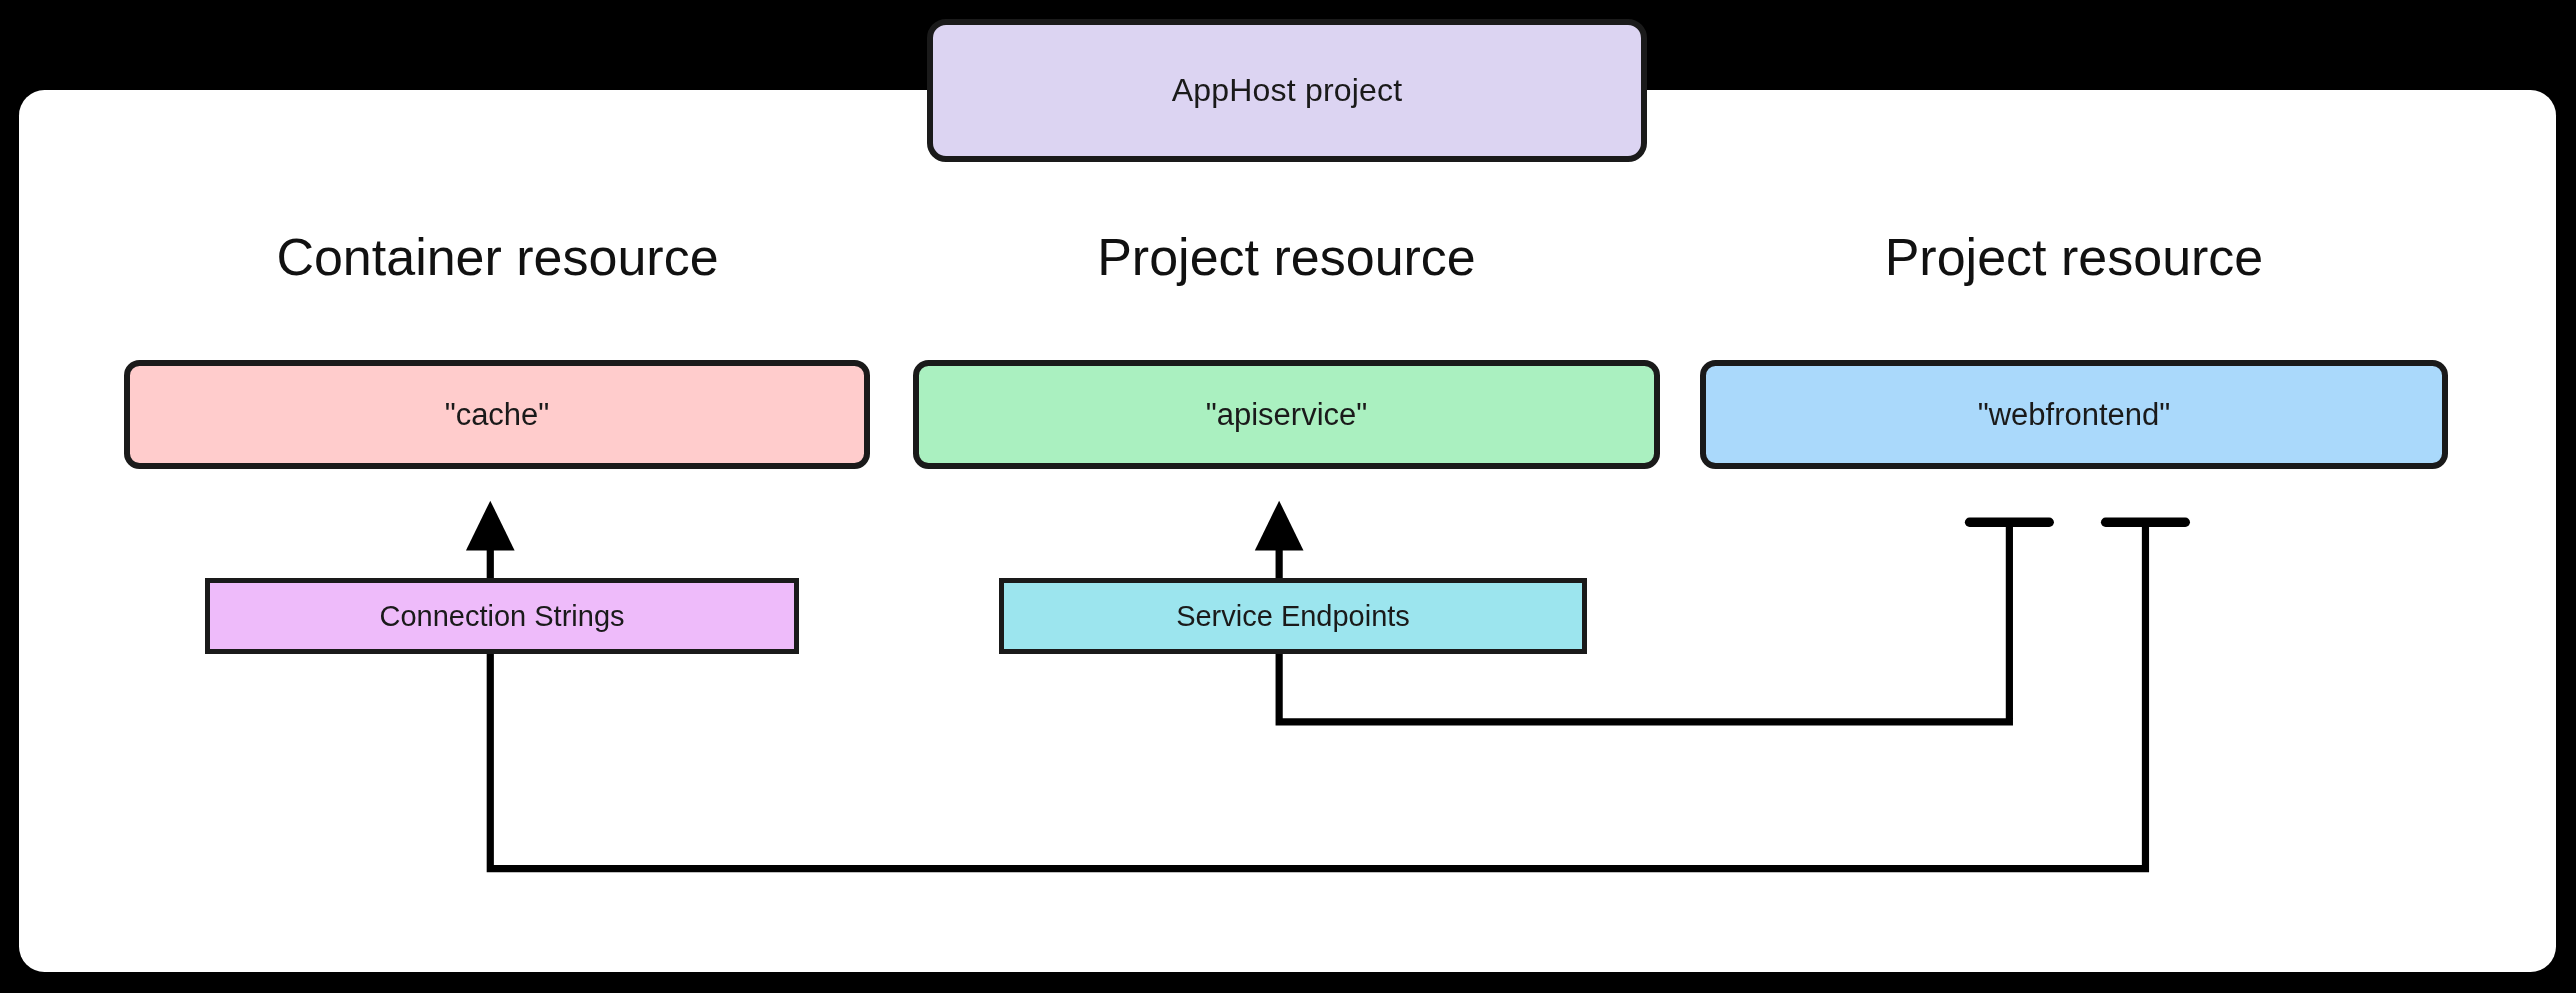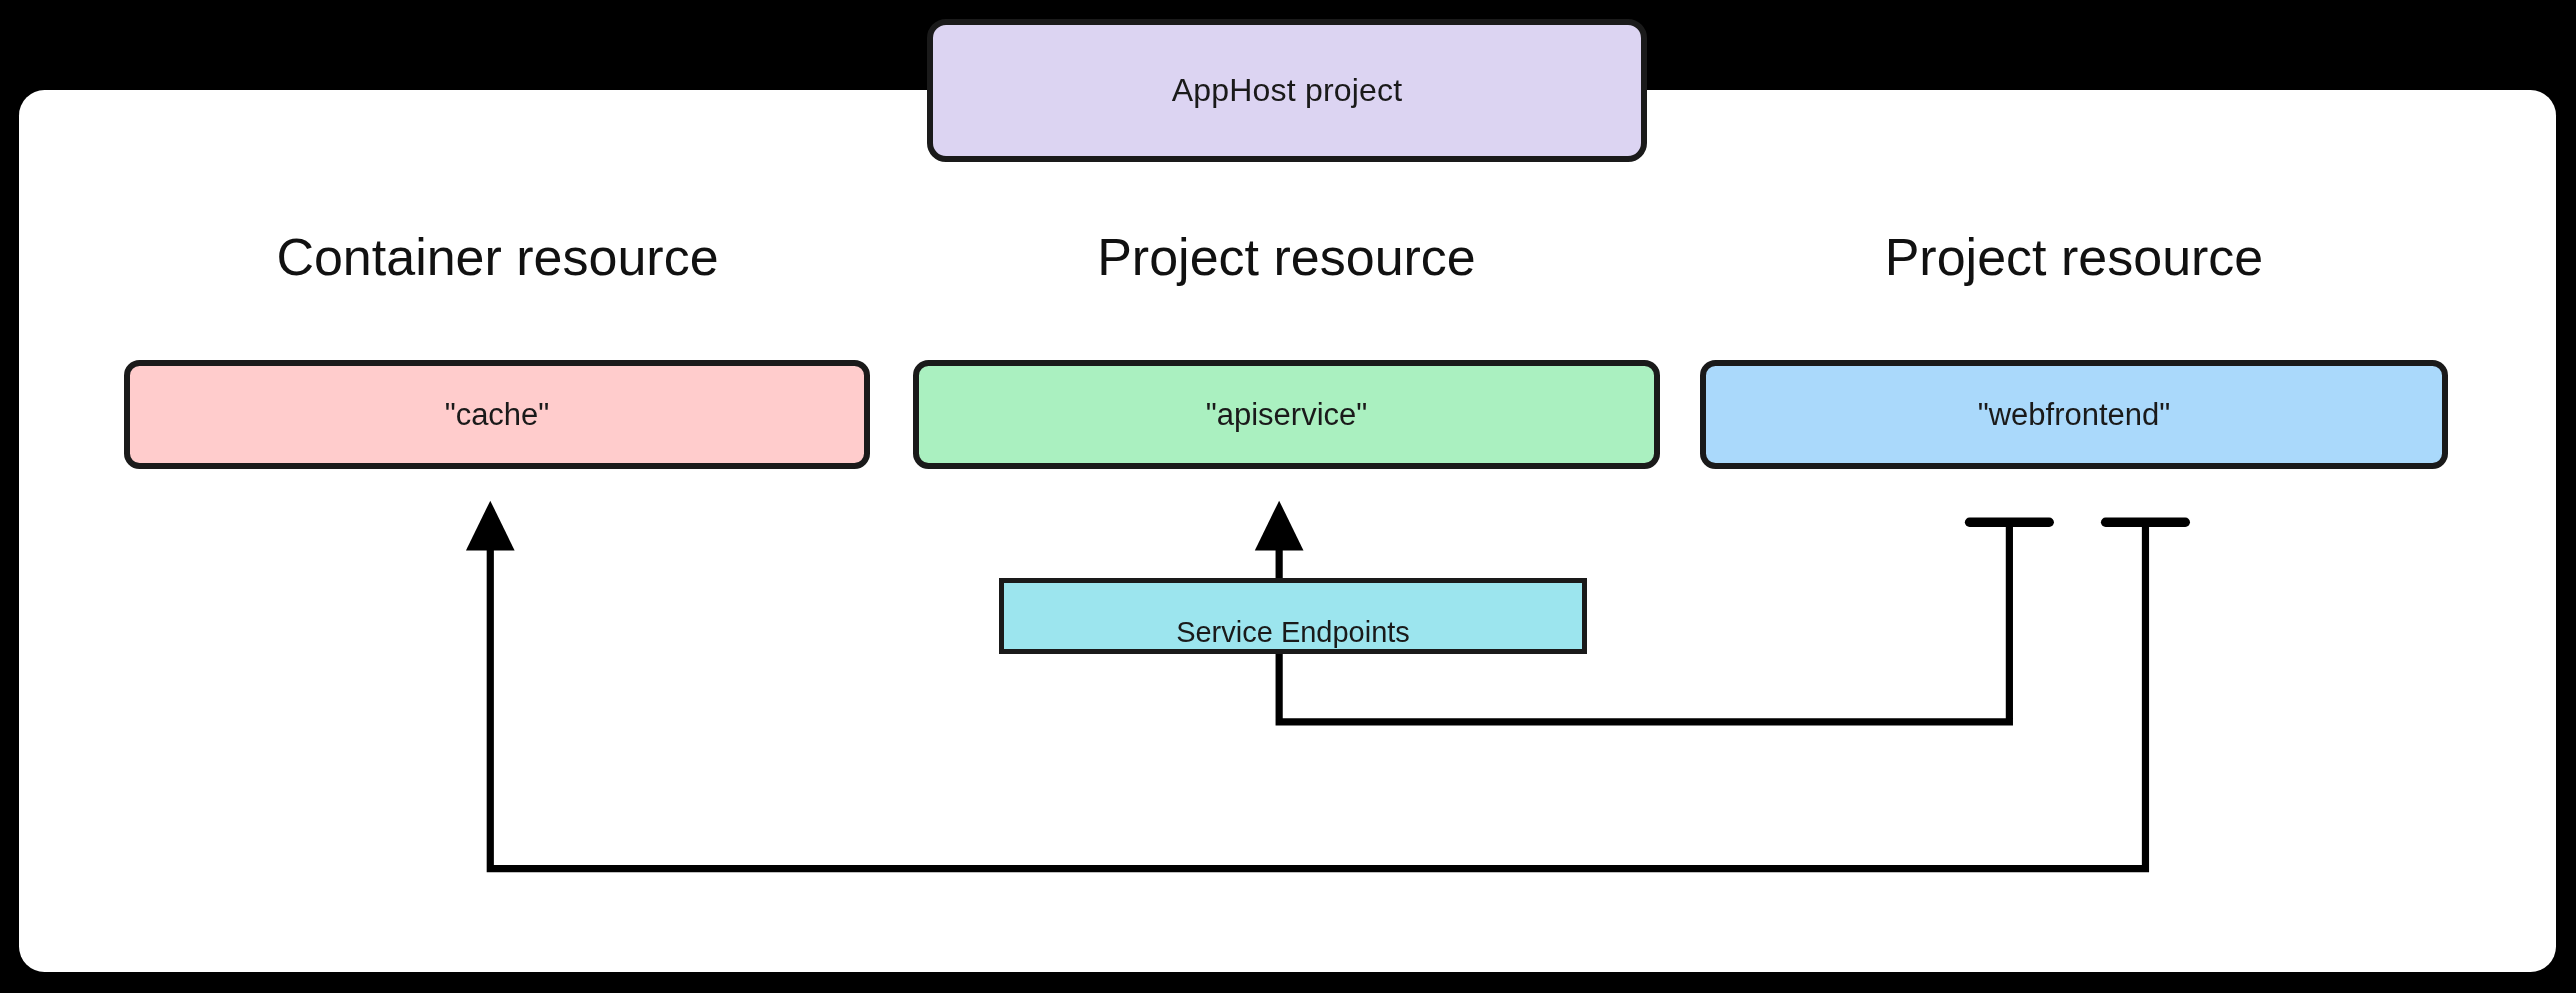--- a/index.html
+++ b/index.html
@@ -158,19 +158,22 @@
   </div>
 
   <div class="res-box" style="left:913px;width:735px;background:#AAF0C0;">
     <span class="res-label">"apiservice"</span>
   </div>
 
   <div class="res-box" style="left:1700px;width:736px;background:#AAD9FB;">
     <span class="res-label">"webfrontend"</span>
   </div>
 
+  <div class="flow-box" style="left:205px;width:584px;background:#EEBBFA;">
+    <span class="flow-label">Connection Strings</span>
+  </div>
 
-  <div class="flow-box" style="left:999px;width:578px;background:#9CE5EE;align-items:flex-end;">
+  <div class="flow-box" style="left:999px;width:578px;background:#9CE5EE;">
     <span class="flow-label">Service Endpoints</span>
   </div>
 
 </div>
 
 
 </body></html>

